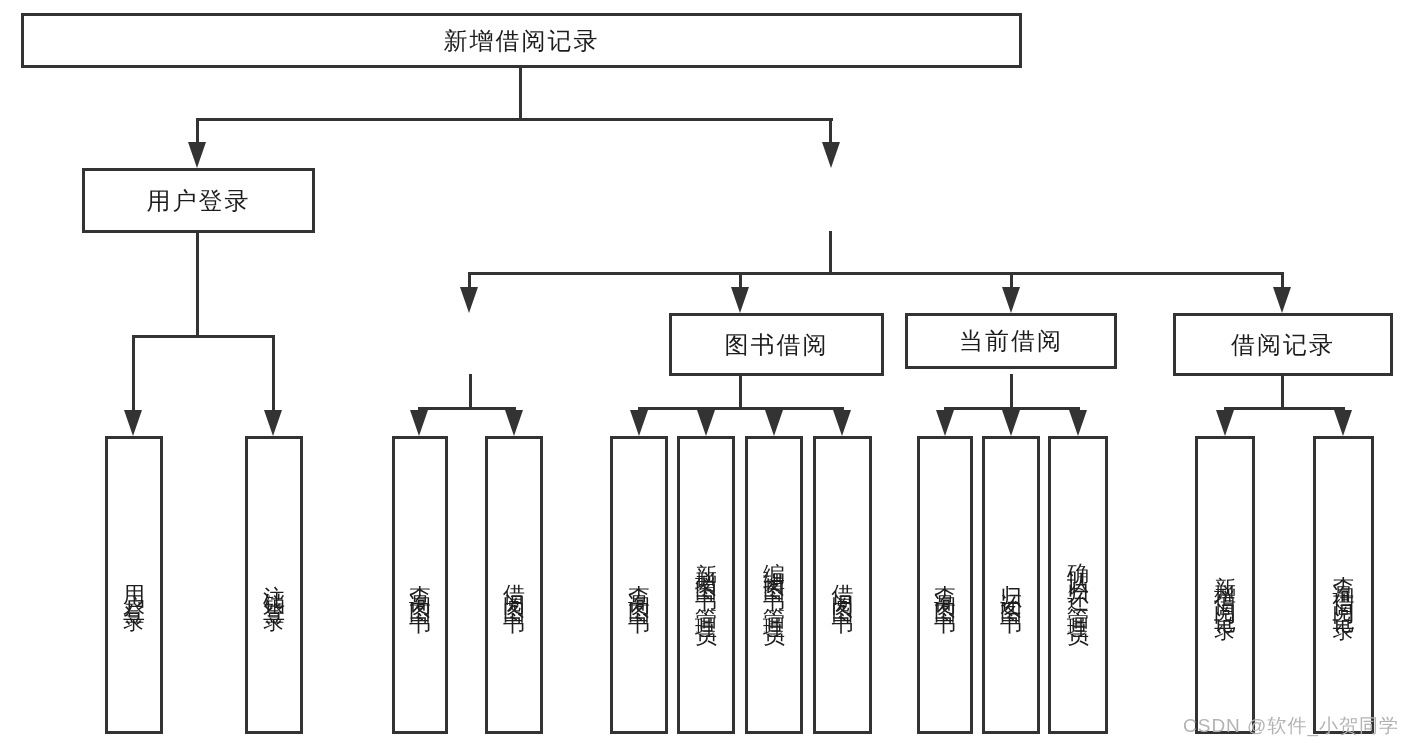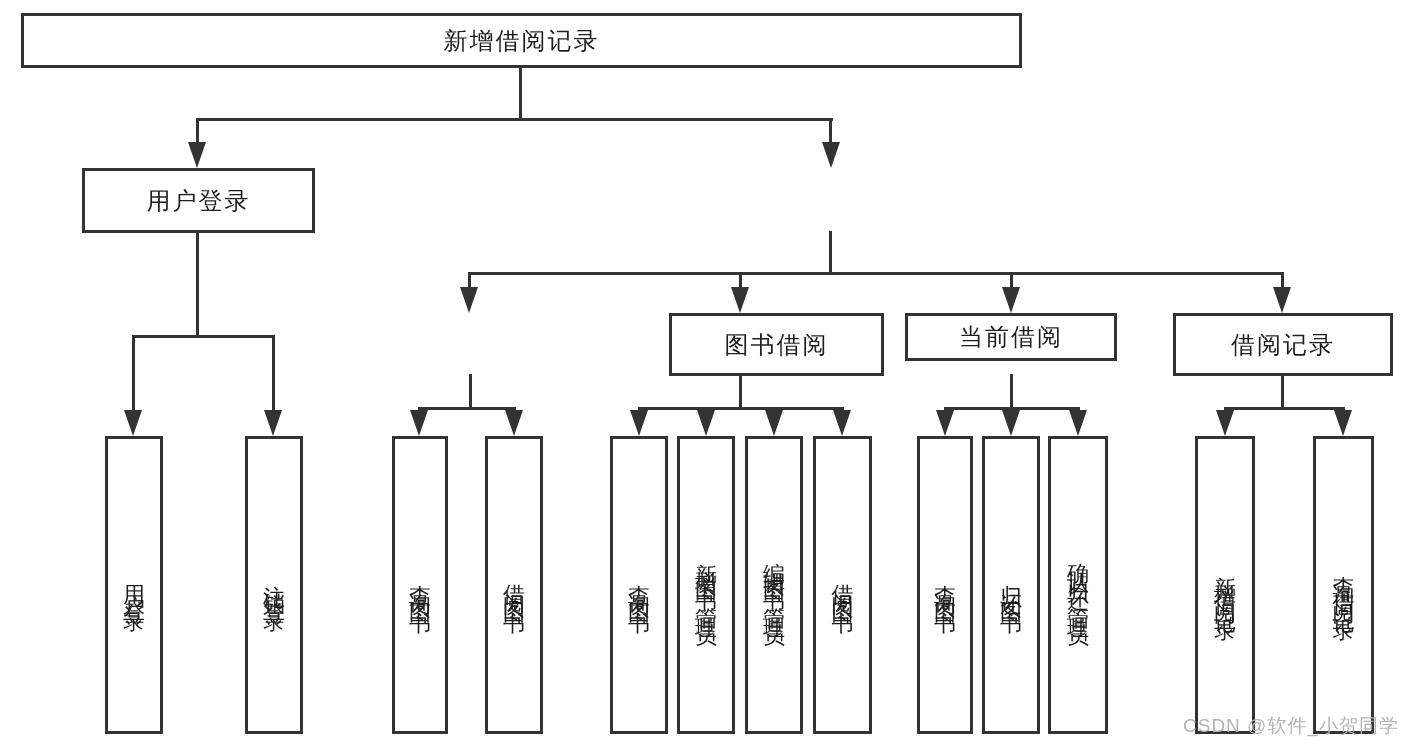--- a/index.html
+++ b/index.html
@@ -114,21 +114,21 @@
     <span class="hlabel">新增借阅记录</span>
   </div>
 
   <div class="box" style="left:82px; top:168px; width:233px; height:65px;">
     <span class="hlabel">用户登录</span>
   </div>
 
   <div class="box" style="left:633px; top:313px; width:215px; height:63px;margin-left:36px;">
     <span class="hlabel">图书借阅</span>
   </div>
-  <div class="box" style="left:905px; top:313px; width:212px; height:48px;">
+  <div class="box" style="left:905px; top:313px; width:212px; height:56px;">
     <span class="hlabel">当前借阅</span>
   </div>
   <div class="box" style="left:1173px; top:313px; width:220px; height:63px;">
     <span class="hlabel">借阅记录</span>
   </div>
 
   <div class="box" style="left:105px; top:436px; width:58px; height:298px;">
     <span class="vlabel">用户登录</span>
   </div>
   <div class="box" style="left:245px; top:436px; width:58px; height:298px;">

